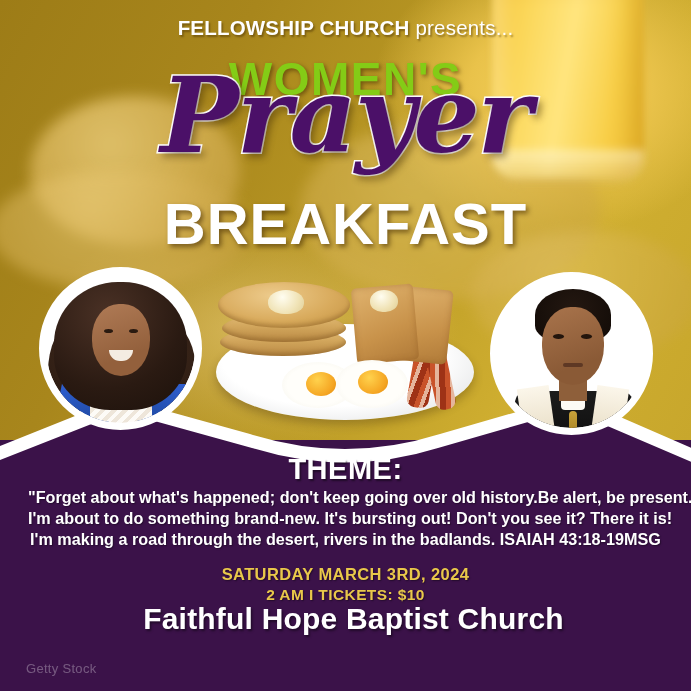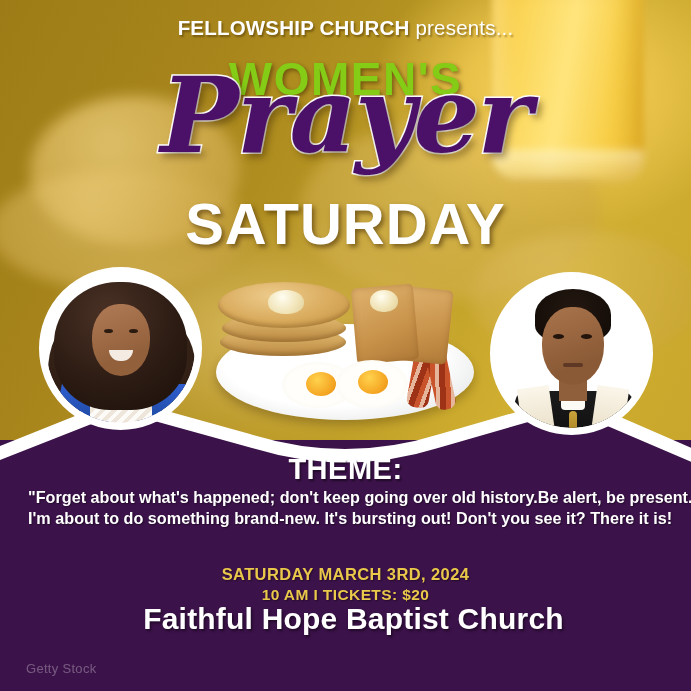--- a/index.html
+++ b/index.html
@@ -249,21 +249,21 @@
     <div class="oj-glass"></div>
     <div class="oj-rim"></div>
   </div>
 
   <div class="presents">
     <span class="strong">FELLOWSHIP CHURCH</span><span class="light"> presents...</span>
   </div>
 
   <div class="womens">WOMEN'S</div>
   <div class="prayer">Prayer</div>
-  <div class="breakfast">SATURDAY</div>
+  <div class="breakfast">BREAKFAST</div>
 
   <div class="purple-wrap">
     <svg width="691" height="361" viewBox="0 0 691 361" xmlns="http://www.w3.org/2000/svg">
       <path d="M -10 120 L 120 68 L 250 104 Q 345 134 440 104 L 572 66 L 701 122 L 701 371 L -10 371 Z" fill="#ffffff"></path>
       <path d="M -10 134 L 122 82 L 252 118 Q 345 147 438 118 L 570 80 L 701 136 L 701 371 L -10 371 Z" fill="#3b1249"></path>
     </svg>
   </div>
 
   <div class="photo left">
     <div class="photo-inner">
@@ -313,21 +313,22 @@
     <div class="egg e1"></div>
     <div class="egg e2"></div>
     <div class="yolk y1"></div>
     <div class="yolk y2"></div>
   </div>
 
   <div class="theme-title">THEME:</div>
   <div class="scripture">
     <span class="ln">"Forget about what's happened; don't keep going over old history.Be alert, be present.</span>
     <span class="ln">I'm about to do something brand-new. It's bursting out! Don't you see it? There it is!</span>
+    <span class="ln">I'm making a road through the desert, rivers in the badlands. ISAIAH 43:18-19MSG</span>
   </div>
 
   <div class="date-line">SATURDAY MARCH 3RD, 2024</div>
-  <div class="time-line">10 AM I TICKETS: $20</div>
+  <div class="time-line">2 AM I TICKETS: $10</div>
   <div class="venue">Faithful Hope Baptist Church</div>
 
   <div class="watermark">Getty Stock</div>
 
 </div>
 
 </body></html>

